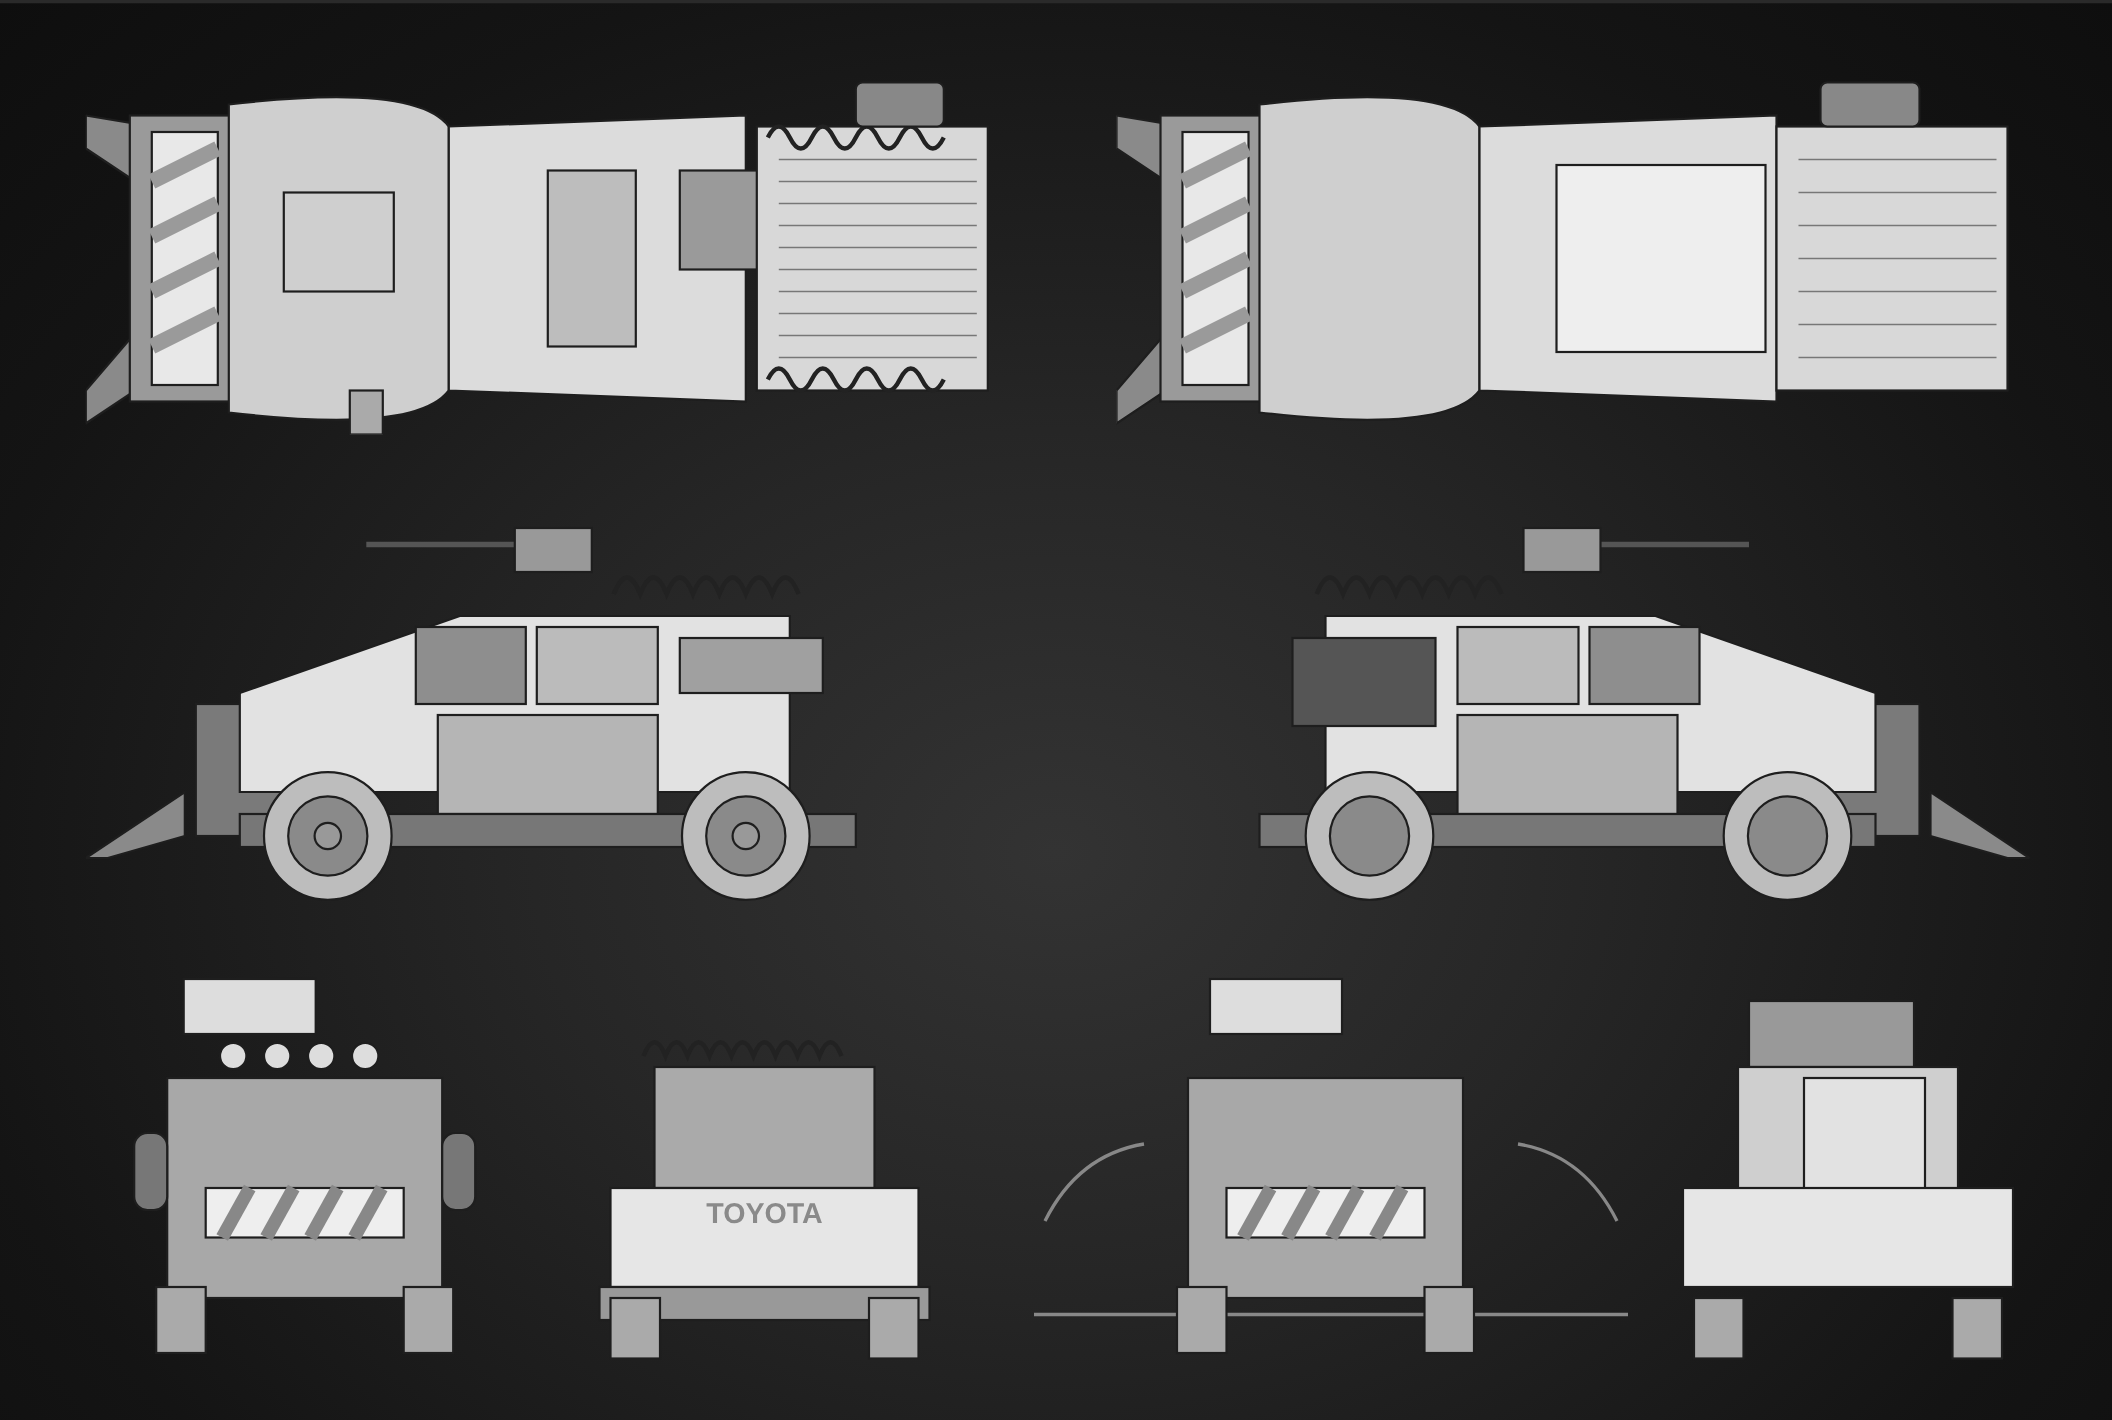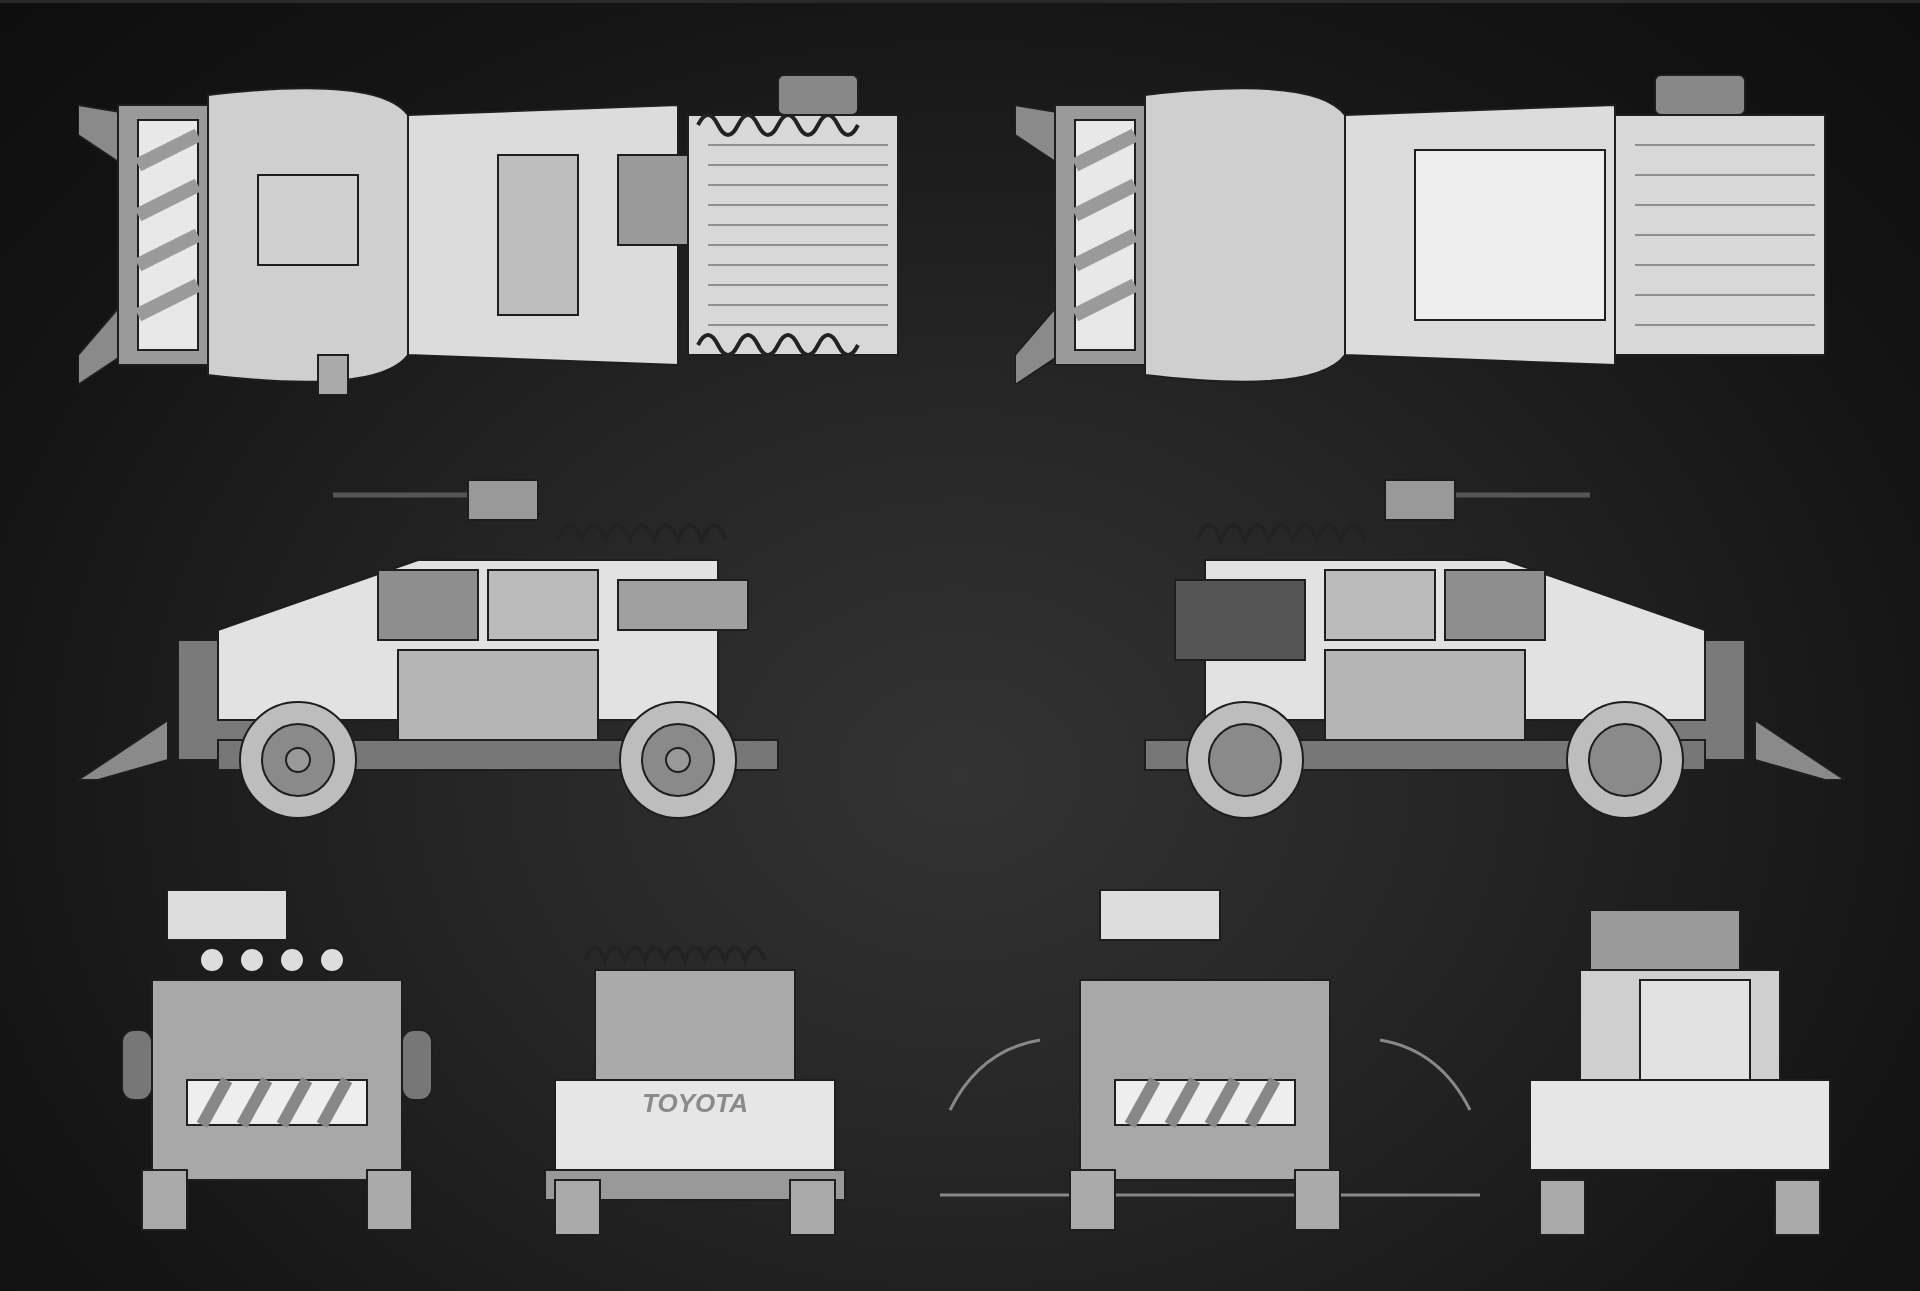--- a/index.html
+++ b/index.html
@@ -1,20 +1,20 @@
 <!DOCTYPE html>
 <html><head>
 <meta charset="utf-8">
 <style>
   html,body{margin:0;padding:0;}
   body{width:1920px;height:1291px;overflow:hidden;
     background:radial-gradient(ellipse at 50% 60%, #333 0%, #262626 35%, #141414 75%, #0e0e0e 100%);
     font-family:"Liberation Sans", sans-serif;position:relative;}
   .topbar{position:absolute;left:0;top:0;width:1920px;height:3px;background:#2a2a2a;}
-  .view{position:absolute;font-style:italic;}
+  .view{position:absolute;}
   svg{display:block;}
   .ln{stroke:#1e1e1e;stroke-width:2;}
 </style>
 </head>
 <body>
 
 <div class="topbar"></div>
 
 <div class="view" style="left:78px;top:55px;">
 <svg width="840" height="340" viewBox="0 0 840 340">

